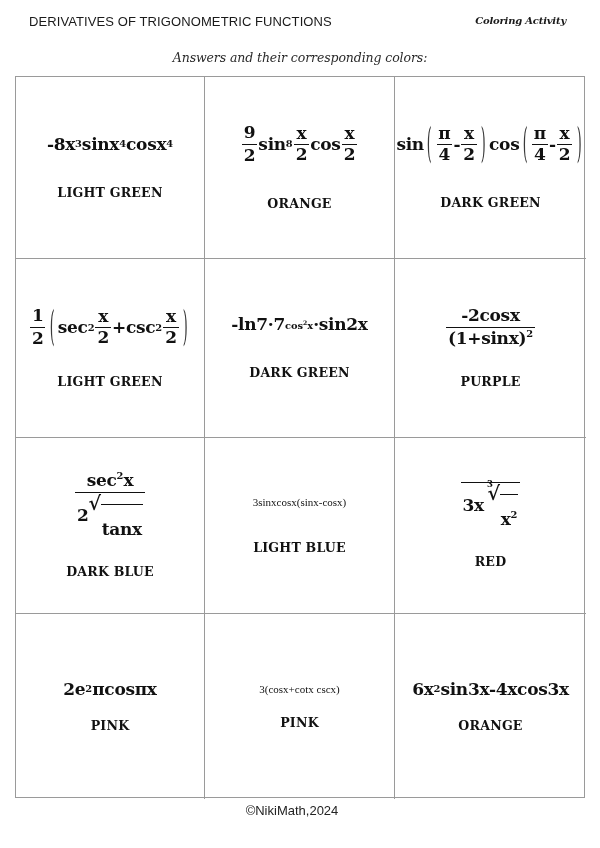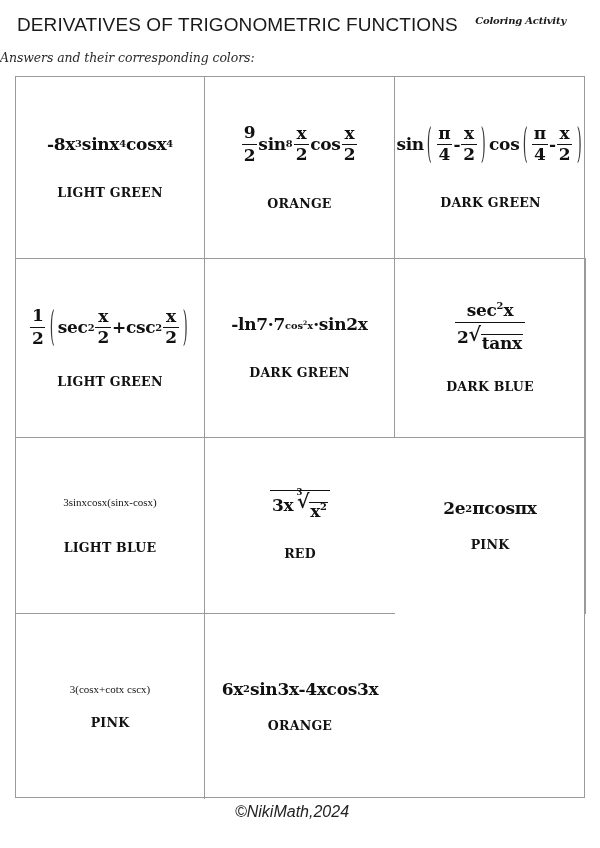--- a/index.html
+++ b/index.html
@@ -16,41 +16,42 @@
   }
 
   
   .header {
     position: absolute;
     top: 14px; left: 0; right: 0;
     height: 30px;
   }
   .doc-title {
     position: absolute;
-    left: 17px; top: 0;
+    left: 29px; top: 0;
     font-family: "Liberation Sans", sans-serif;
-    font-size: 19px;
+    font-size: 13px;
     letter-spacing: 0.1px;
     color: #1a1a1a;
     white-space: nowrap;
   }
   .activity-tag {
     position: absolute;
     right: 34px; top: 1px;
     font-family: "DejaVu Serif", serif;
     font-size: 10px;
     font-weight: bold;
     font-style: italic;
     color: #1a1a1a;
     white-space: nowrap;
     letter-spacing: -0.2px;
   }
   .subtitle {
     position: absolute;
     top: 50px; left: 0; right: 0;
+    text-align: center;
     font-family: "DejaVu Serif", serif;
     font-size: 12.5px;
     font-style: italic;
     color: #2a2a2a;
     letter-spacing: -0.1px;
   }
 
   
   .grid {
     position: absolute;
@@ -147,41 +148,40 @@
     vertical-align: middle;
   }
   .radical > .sign {
     font-size: 1.12em;
     line-height: 1;
     position: relative;
     top: -0.5px;
   }
   .radical > .rad {
     border-top: 1.3px solid #111111;
-    padding: 0 1px 0 1px;
+    padding: 16px 1px 0 1px;
     margin-top: 9px;
   }
   .radical.cube { position: relative; }
   .radical.cube > .idx {
     font-size: 0.5em;
     position: relative;
     top: -0.55em;
     left: 3px;
     margin-right: -2px;
   }
 
   .footer {
     position: absolute;
     left: 0; right: 16px;
     top: 803px;
     text-align: center;
     font-family: "Liberation Sans", sans-serif;
-    font-size: 16px;
+    font-size: 13px;
     color: #232323;
-    font-style: italic;
   }
 </style>
 </head>
 <body>
 
 <div class="header">
   <div class="doc-title">DERIVATIVES OF TRIGONOMETRIC FUNCTIONS</div>
   <div class="activity-tag">Coloring Activity</div>
 </div>
 <div class="subtitle">Answers and their corresponding colors:</div>
@@ -278,20 +278,29 @@
 
   <div class="cell r2 c2">
     <div class="expr">
       <span>-ln7·7</span>
         <sup class="exp"><span>cos</span><sup class="exp">2</sup><span>x</span></sup>
         <span>·sin2x</span>
     </div>
     <div class="colorlabel">DARK GREEN</div>
   </div>
 
+  <div class="cell r2 c3 gap-sm">
+    <div class="expr">
+      <span class="frac big">
+          <span class="num">-2cosx</span>
+          <span class="den"><span>(1+sinx)</span><sup class="exp">2</sup></span>
+        </span>
+    </div>
+    <div class="colorlabel">PURPLE</div>
+  </div>
 
   <div class="cell r3 c1 gap-sm">
     <div class="expr">
       <span class="frac big">
           <span class="num"><span>sec</span><sup class="exp">2</sup><span>x</span></span>
           <span class="den"><span>2</span><span class="radical">
               <span class="sign">√</span>
               <span class="rad">tanx</span>
             </span></span>
         </span>

